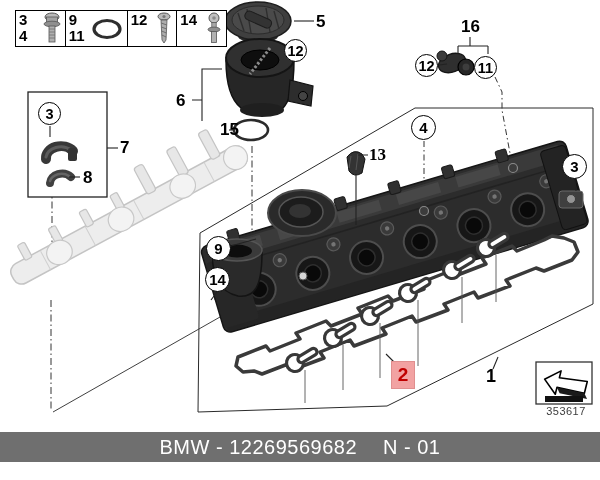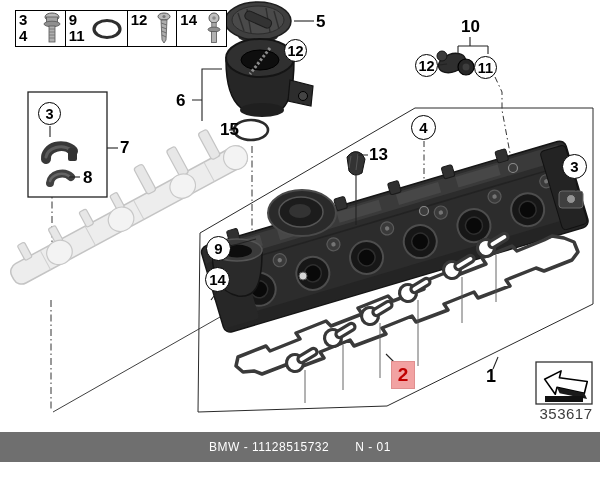--- a/index.html
+++ b/index.html
@@ -20,25 +20,25 @@
   .circ{position:absolute;width:23px;height:23px;border:1.9px solid #000;border-radius:50%;
         background:#fff;display:flex;align-items:center;justify-content:center;
         font-weight:700;font-size:14.5px;color:#000;box-sizing:border-box;}
   .circ.md{width:25px;height:25px;font-size:15px;}
   
   .hl2{position:absolute;left:391px;top:361px;width:24px;height:28px;background:#f2a2a2;
        border:1px solid #e08f8f;display:flex;align-items:center;justify-content:center;
        font-weight:700;font-size:19px;color:#c00000;box-sizing:border-box;}
   
   .code{position:absolute;left:538px;top:405px;width:56px;text-align:center;
-        font-size:15px;color:#3c3c3c;letter-spacing:0.5px;}
+        font-size:11px;color:#3c3c3c;letter-spacing:0.5px;}
   
   .bar{position:absolute;left:0;top:432px;width:600px;height:30px;background:#6f6f6f;
        color:#fff;display:flex;align-items:center;justify-content:center;
-       font-size:12px;letter-spacing:0.5px;}
+       font-size:20px;letter-spacing:0.5px;}
   .bar .gap{display:inline-block;width:26px;}
   .bar span{white-space:pre;}
 </style>
 </head>
 <body>
 
 <div class="stage">
 
   <svg class="art" width="600" height="480" viewBox="0 0 600 480">
 
@@ -327,39 +327,39 @@
         <rect x="5.8" y="10.5" width="4.4" height="5.5" fill="#a8a8a8" stroke="#555" stroke-width="0.7"></rect>
         <ellipse cx="8" cy="17.5" rx="6" ry="2.4" fill="#8f8f8f" stroke="#555" stroke-width="0.8"></ellipse>
         <rect x="5.5" y="19.5" width="5" height="11" fill="#b2b2b2" stroke="#555" stroke-width="0.8"></rect>
       </svg>
     </div>
   </div>
 
   <div class="num" style="left:316px;top:13px;">5</div>
   <div class="num" style="left:176px;top:92px;">6</div>
   <div class="num" style="left:220px;top:121px;">15</div>
-  <div class="num" style="left:369px;top:146px;">13</div>
-  <div class="num" style="left:461px;top:18px;">10</div>
+  <div class="num" style="left:369px;top:146px;font-family:Liberation Serif, serif;">13</div>
+  <div class="num" style="left:461px;top:18px;">16</div>
   <div class="num" style="left:120px;top:139px;">7</div>
   <div class="num" style="left:83px;top:169px;">8</div>
   <div class="num" style="left:486px;top:368px;font-size:18px;">1</div>
 
   <div class="circ" style="left:38px;top:102px;">3</div>
   <div class="circ" style="left:284px;top:39px;">12</div>
   <div class="circ" style="left:415px;top:54px;">12</div>
   <div class="circ" style="left:474px;top:56px;">11</div>
   <div class="circ md" style="left:411px;top:115px;">4</div>
   <div class="circ md" style="left:562px;top:154px;">3</div>
   <div class="circ md" style="left:206px;top:236px;">9</div>
   <div class="circ md" style="left:205px;top:267px;">14</div>
 
   <div class="hl2">2</div>
 
   <div class="code">353617</div>
 
   <div class="bar">
     <span>BMW</span>
     <span> - </span>
-    <span>11128515732</span>
+    <span>12269569682</span>
     <span class="gap"></span>
     <span>N - 01</span>
   </div>
 </div>
 
 </body></html>

